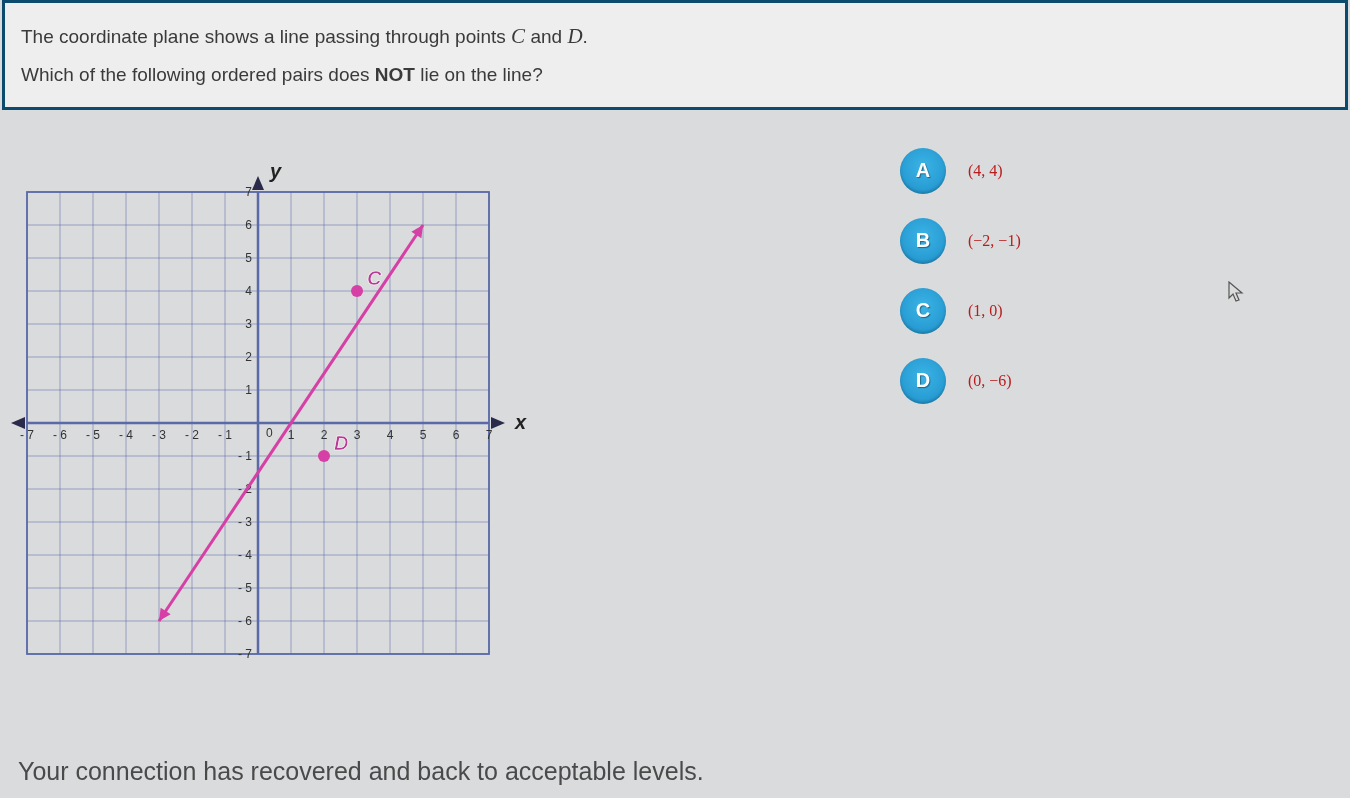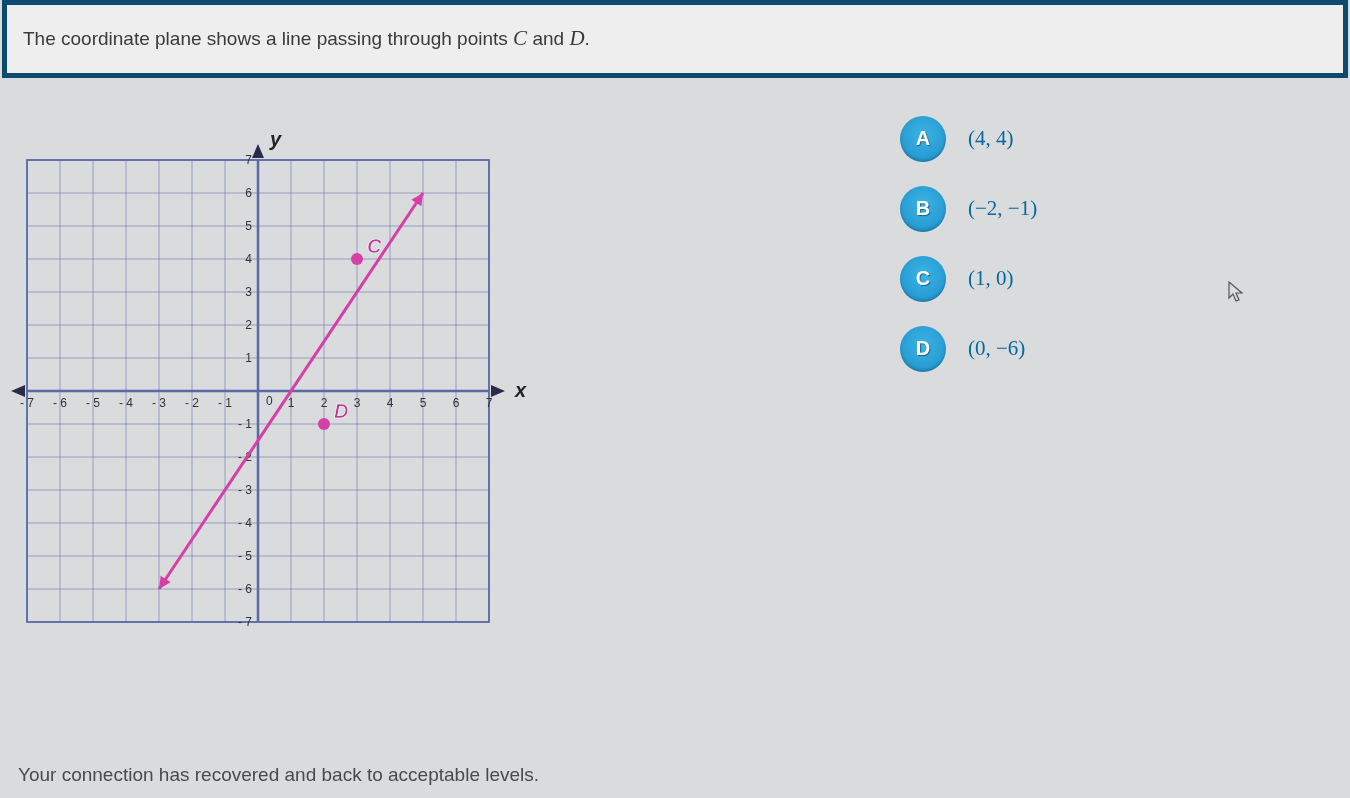--- a/index.html
+++ b/index.html
@@ -8,21 +8,21 @@
     font-family: Verdana, Geneva, sans-serif;
     background: #dadbdc;
     color: #3a3a3a;
     width: 1350px;
     height: 798px;
     overflow: hidden;
     position: relative;
   }
   .question-box {
     background: #eeeeef;
-    border: 5px solid #0c4a6e;
+    border: 3px solid #0c4a6e;
     padding: 14px 16px;
     margin: 0 2px;
     font-size: 19px;
     line-height: 1.9;
     color: #3a3a3a;
   }
   .question-box .italic-var {
     font-style: italic;
     font-family: Georgia, 'Times New Roman', serif;
     font-size: 21px;
@@ -46,45 +46,48 @@
   .answer-circle {
     width: 46px; height: 46px; border-radius: 50%;
     background: radial-gradient(circle at 50% 40%, #3bb4e6, #1d8fc9);
     color: #fff; font-weight: bold; font-size: 20px;
     display: flex; align-items: center; justify-content: center;
     box-shadow: inset 0 -2px 3px rgba(0,0,0,0.2);
     text-shadow: 1px 1px 1px rgba(0,0,0,0.4);
   }
   .answer-text {
     font-family: Georgia, 'Times New Roman', serif;
-    font-size: 21px;
-    color: #0369a1;
+    font-size: 16px;
+    color: #b91c1c;
     margin-left: 22px;
   }
   .status-bar {
     position: absolute;
     bottom: 12px;
     left: 18px;
-    font-size: 19px;
+    font-size: 25px;
     color: #4a4a4a;
   }
   .cursor-icon {
     position: absolute;
     top: 281px;
     left: 1228px;
     width: 18px; height: 22px;
   }
   svg text { font-family: Verdana, sans-serif; }
 </style>
 </head>
 <body>
 
 <div class="question-box">
   <div>
     <span>The coordinate plane shows a line passing through points </span><span class="italic-var">C</span><span> and </span><span class="italic-var">D</span><span>.</span>
+  </div>
+  <div>
+    <span>Which of the following ordered pairs does </span><span class="bold">NOT</span><span> lie on the line?</span>
   </div>
 </div>
 
 <div class="content-row">
   <div class="graph-col">
     <svg id="graph-svg" width="540" height="530">
         <line x1="17" y1="52" x2="17" y2="514" stroke="#5a6aa8" stroke-width="1" opacity="0.55"></line>
         <line x1="17" y1="514" x2="479" y2="514" stroke="#5a6aa8" stroke-width="1" opacity="0.55"></line>
         <line x1="50" y1="52" x2="50" y2="514" stroke="#5a6aa8" stroke-width="1" opacity="0.55"></line>
         <line x1="17" y1="481" x2="479" y2="481" stroke="#5a6aa8" stroke-width="1" opacity="0.55"></line>

